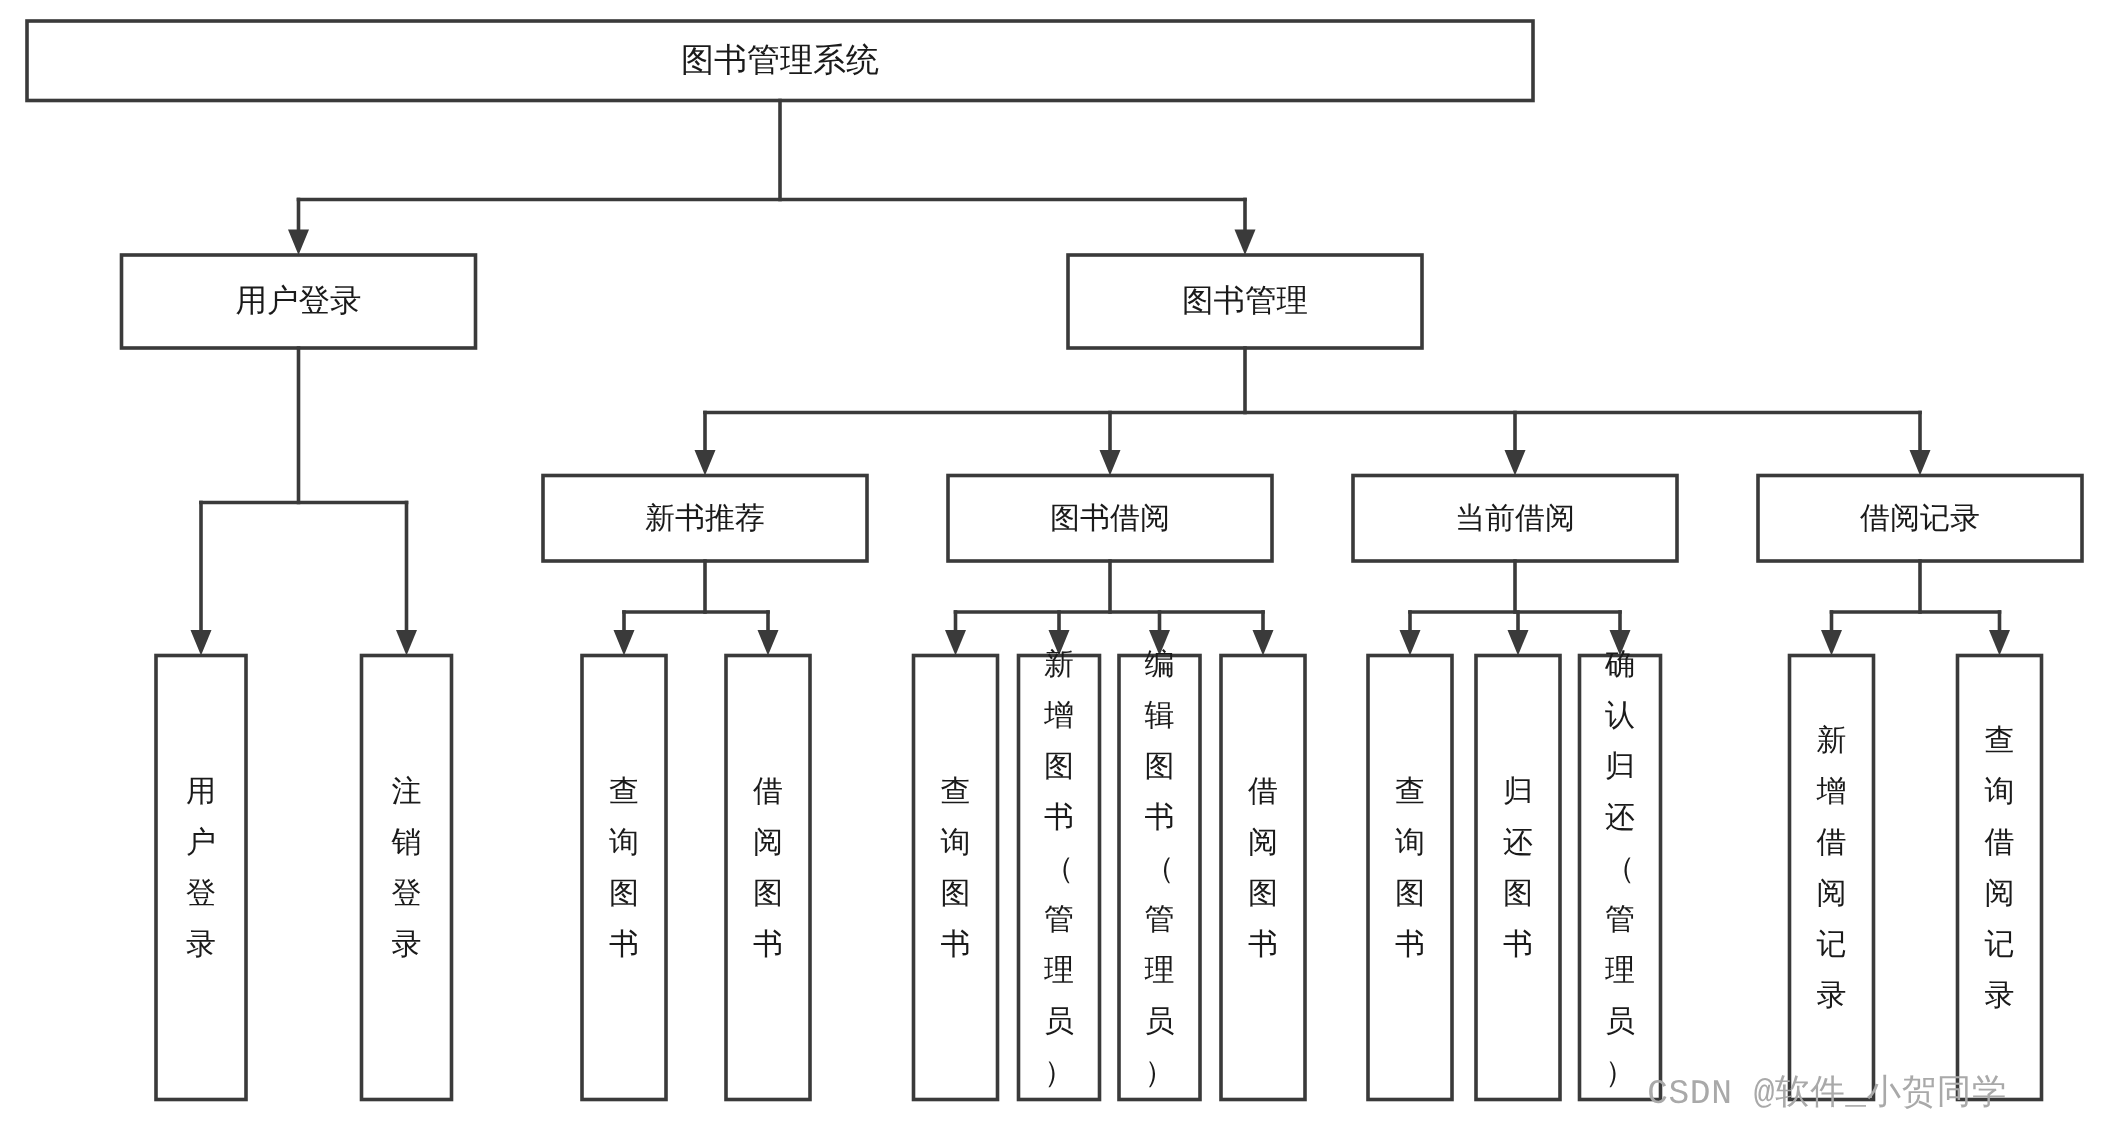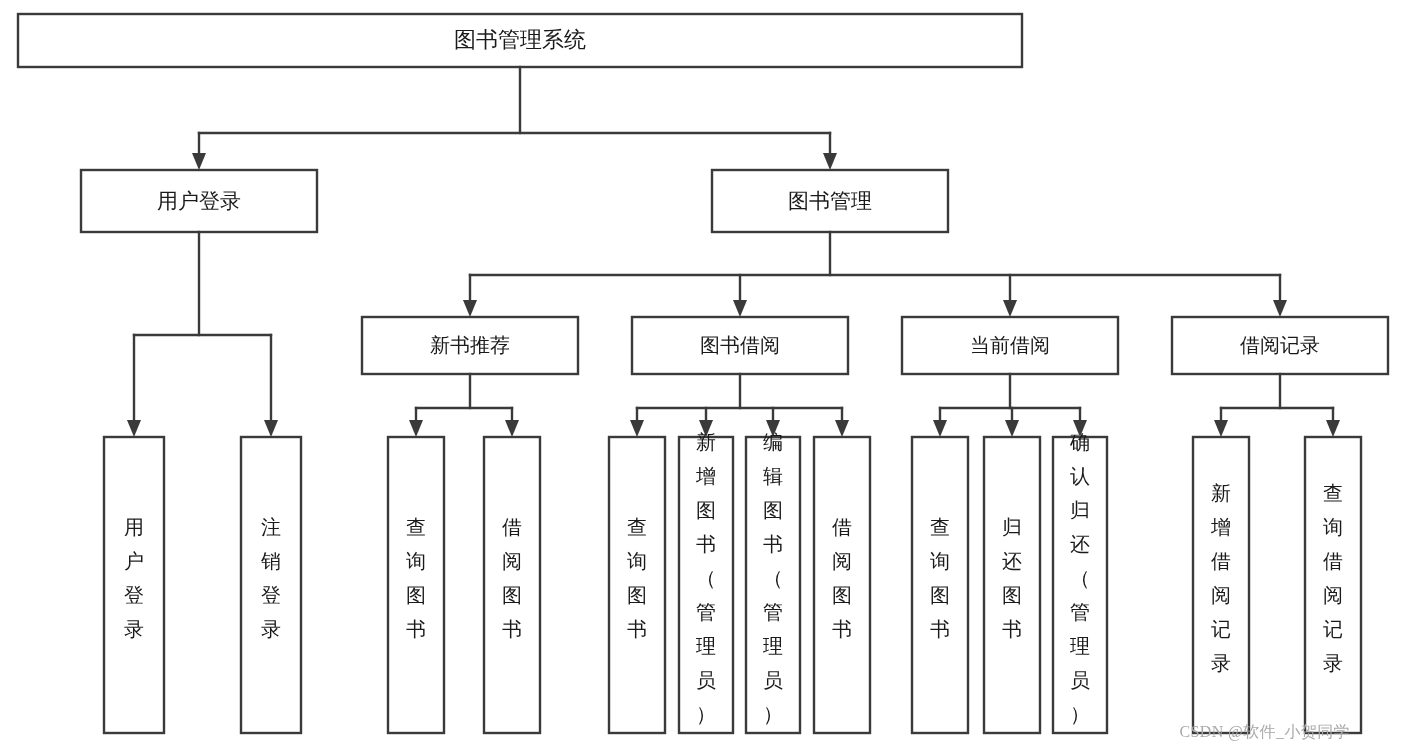--- a/index.html
+++ b/index.html
@@ -57,24 +57,24 @@
   .node-label.level-1 { font-size: 21px; }
   .node-label.level-2 { font-size: 20px; }
   .leaf-label {
     fill: #1a1a1a;
     font-family: "Liberation Sans", "DejaVu Sans", sans-serif;
     font-size: 20px;
     text-anchor: middle;
   }
   .watermark {
     position: absolute;
-    right: 0;
+    right: 12px;
     bottom: 4px;
-    font-family: Liberation Serif, serif;
-    font-size: 16px;
+    font-family: Liberation Mono, monospace;
+    font-size: 23px;
     color: #a9a9a9;
     letter-spacing: 0.4px;
     white-space: nowrap;
     user-select: none;
   }
 </style>
 </head>
 <body>
 
 <div id="diagram-root">

